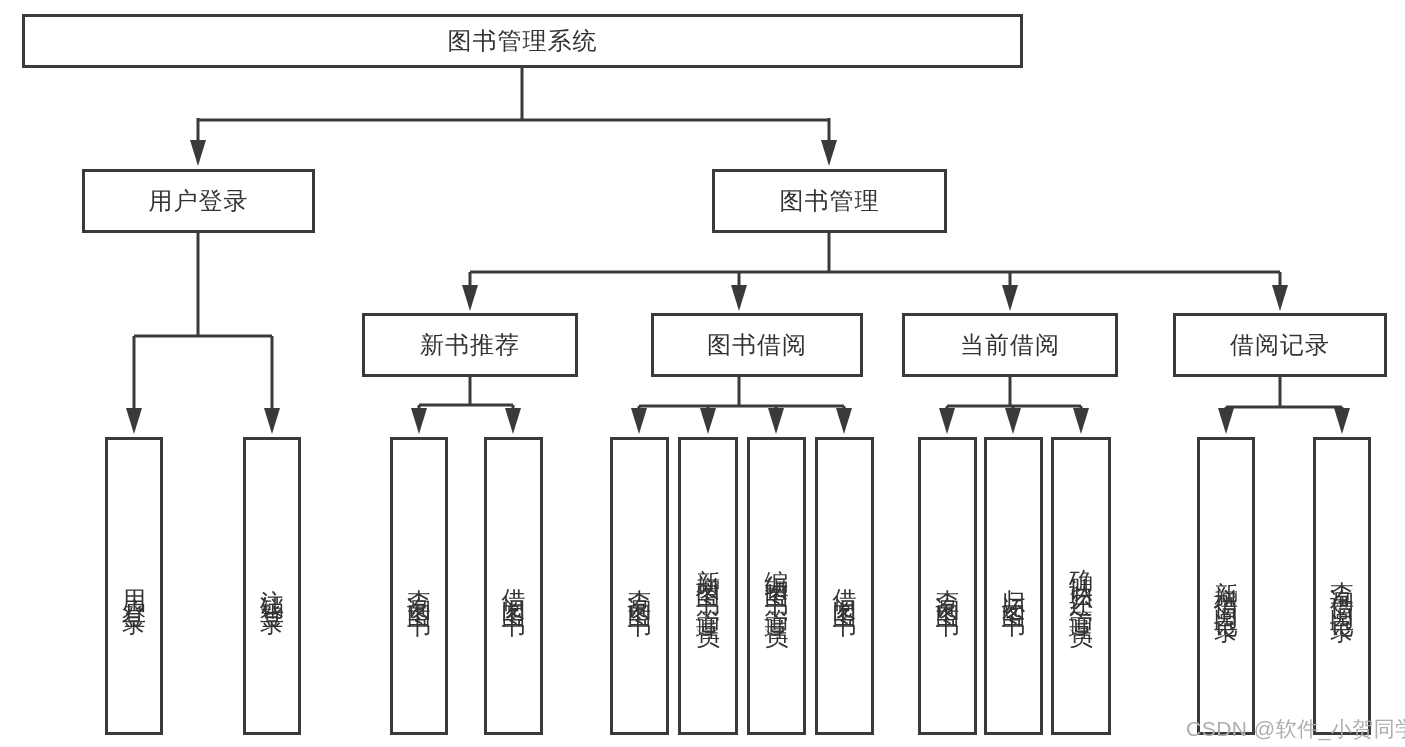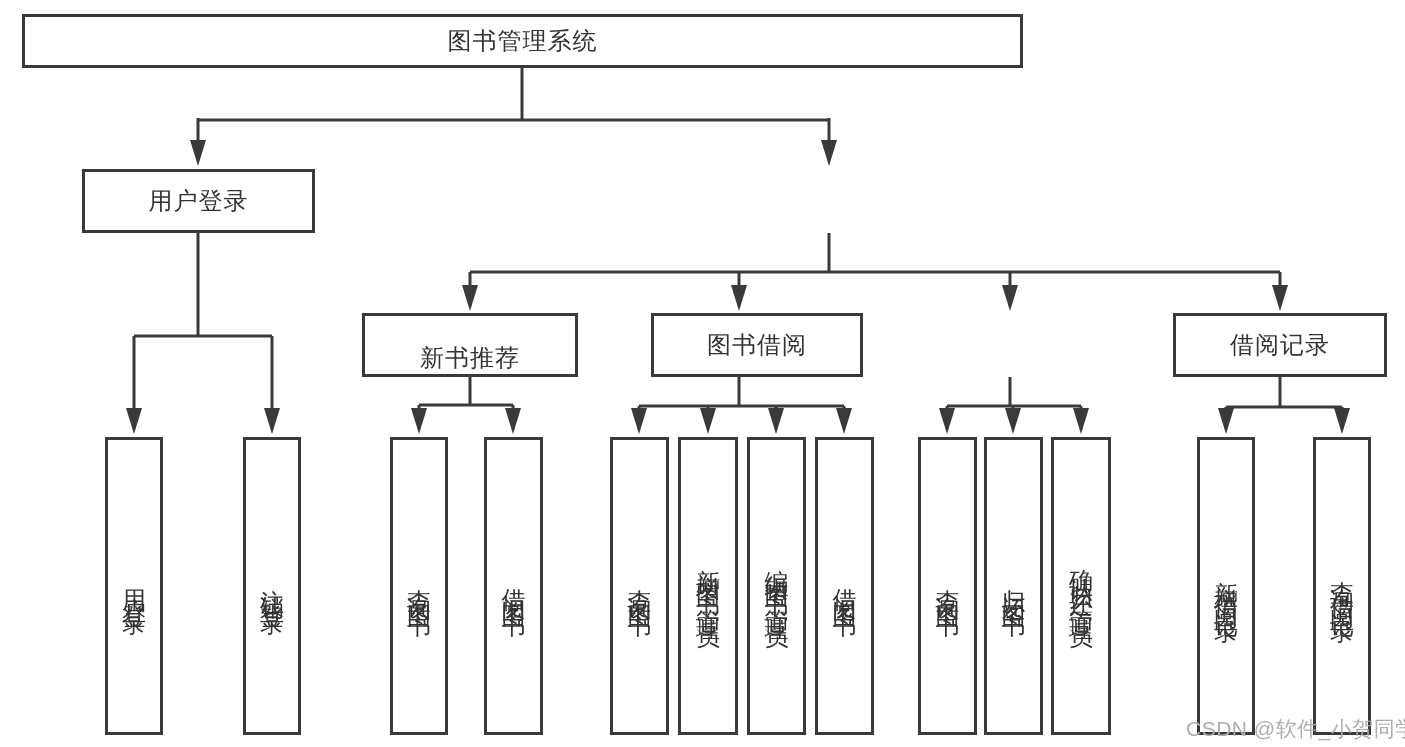--- a/index.html
+++ b/index.html
@@ -34,21 +34,21 @@
     writing-mode: vertical-rl;
     text-orientation: mixed;
     letter-spacing: 8px;
     line-height: 1;
   }
   .box.v span { display: block; }
   
   .n-root   { left: 22px;   top: 14px;  width: 1001px; height: 54px; }
   .n-login  { left: 82px;   top: 169px; width: 233px;  height: 64px; }
   .n-mgmt   { left: 712px;  top: 169px; width: 235px;  height: 64px; }
-  .n-l3a    { left: 362px;  top: 313px; width: 216px;  height: 64px; align-items: flex-end; }
+  .n-l3a    { left: 362px;  top: 313px; width: 216px;  height: 64px; }
   .n-l3b    { left: 651px;  top: 313px; width: 212px;  height: 64px; }
   .n-l3c    { left: 902px;  top: 313px; width: 216px;  height: 64px; }
   .n-l3d    { left: 1173px; top: 313px; width: 214px;  height: 64px; }
   .leaf     { top: 437px; width: 58px; height: 298px; }
   .f-a1 { left: 105px; }
   .f-a2 { left: 243px; }
   .f-b1 { left: 390px; }
   .f-b2 { left: 484px; width: 59px; }
   .f-c1 { left: 610px; width: 59px; }
   .f-c2 { left: 678px; width: 60px; }
@@ -120,26 +120,32 @@
     </g>
   </svg>
 
   <div class="box h n-root">
     <span>图书管理系统</span>
   </div>
 
   <div class="box h n-login">
     <span>用户登录</span>
   </div>
+  <div class="box h n-mgmt">
+    <span>图书管理</span>
+  </div>
 
   <div class="box h n-l3a">
     <span>新书推荐</span>
   </div>
   <div class="box h n-l3b">
     <span>图书借阅</span>
+  </div>
+  <div class="box h n-l3c">
+    <span>当前借阅</span>
   </div>
   <div class="box h n-l3d">
     <span>借阅记录</span>
   </div>
 
   <div class="box v leaf f-a1">
     <span>用户登录</span>
   </div>
   <div class="box v leaf f-a2">
     <span>注销登录</span>

